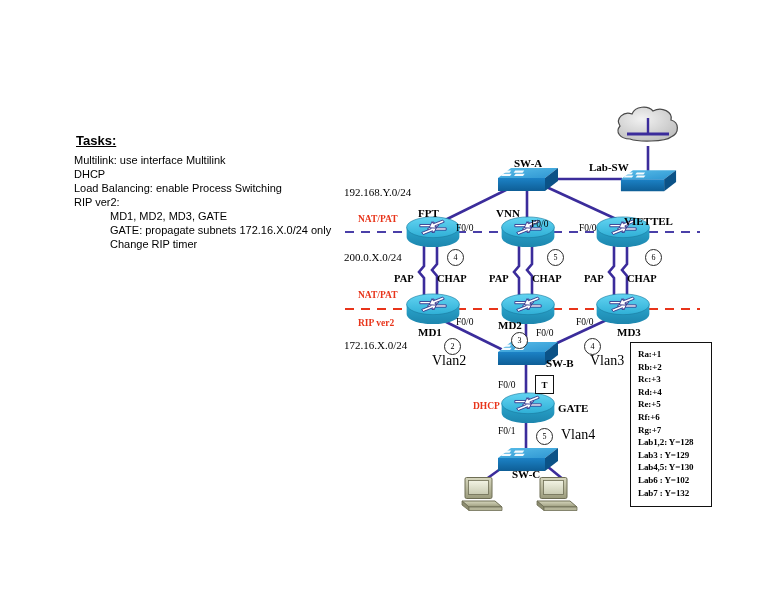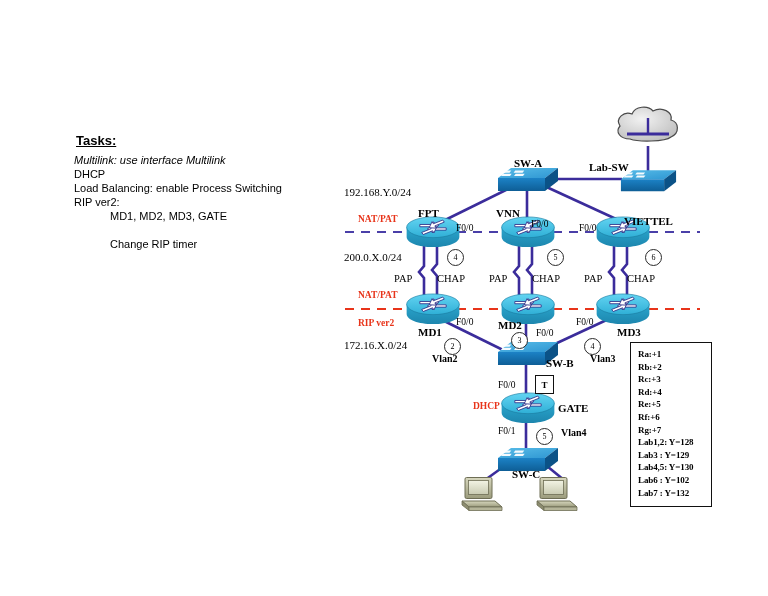--- a/index.html
+++ b/index.html
@@ -29,22 +29,22 @@
   }
 
   
   .dlabel{
     position:absolute;font-family:"Liberation Serif", serif;
     color:#000;white-space:nowrap;line-height:1;
   }
   .subnet{font-size:11px;}
   .devname{font-size:11px;font-weight:bold;}
   .ifname{font-size:9.5px;}
-  .vlanname{font-size:10px;font-weight:bold;}
-  .authname{font-size:10.5px;}
+  .vlanname{font-size:14px;}
+  .authname{font-size:10.5px;font-weight:bold;}
   .redtag{font-size:9.5px;font-weight:bold;color:#E8341A;font-family:"Liberation Serif", serif;}
 
   
   .numcircle{
     position:absolute;width:15px;height:15px;border:1px solid #2a2a2a;
     border-radius:50%;background:#fff;
     font-family:"Liberation Serif", serif;font-size:8px;color:#000;
     display:flex;align-items:center;justify-content:center;line-height:1;
   }
   
@@ -74,25 +74,26 @@
   
   #net{position:absolute;left:0;top:0;width:768px;height:596px;}
 </style>
 </head>
 <body>
 
 <div id="slide">
 
 
   <div class="tasks-heading">Tasks:</div>
-  <div class="task-line" style="left:74px;top:154px;font-style:italic;">Multilink: use interface Multilink</div>
+  <div class="task-line" style="left:74px;top:154px;">Multilink: use interface Multilink</div>
   <div class="task-line" style="left:74px;top:168px;">DHCP</div>
   <div class="task-line" style="left:74px;top:182px;">Load Balancing: enable Process Switching</div>
   <div class="task-line" style="left:74px;top:196px;">RIP ver2:</div>
   <div class="task-line" style="left:110px;top:210px;">MD1, MD2, MD3, GATE</div>
+  <div class="task-line" style="left:110px;top:224px;">GATE: propagate subnets 172.16.X.0/24 only</div>
   <div class="task-line" style="left:110px;top:238px;">Change RIP timer</div>
 
   <svg id="net" viewBox="0 0 768 596">
     <defs>
       <linearGradient id="rtrTop" x1="0" y1="0" x2="0" y2="1">
         <stop offset="0" stop-color="#63D4F2"></stop>
         <stop offset="1" stop-color="#2FAFD6"></stop>
       </linearGradient>
       <linearGradient id="rtrBody" x1="0" y1="0" x2="0" y2="1">
         <stop offset="0" stop-color="#2AA6CD"></stop>

